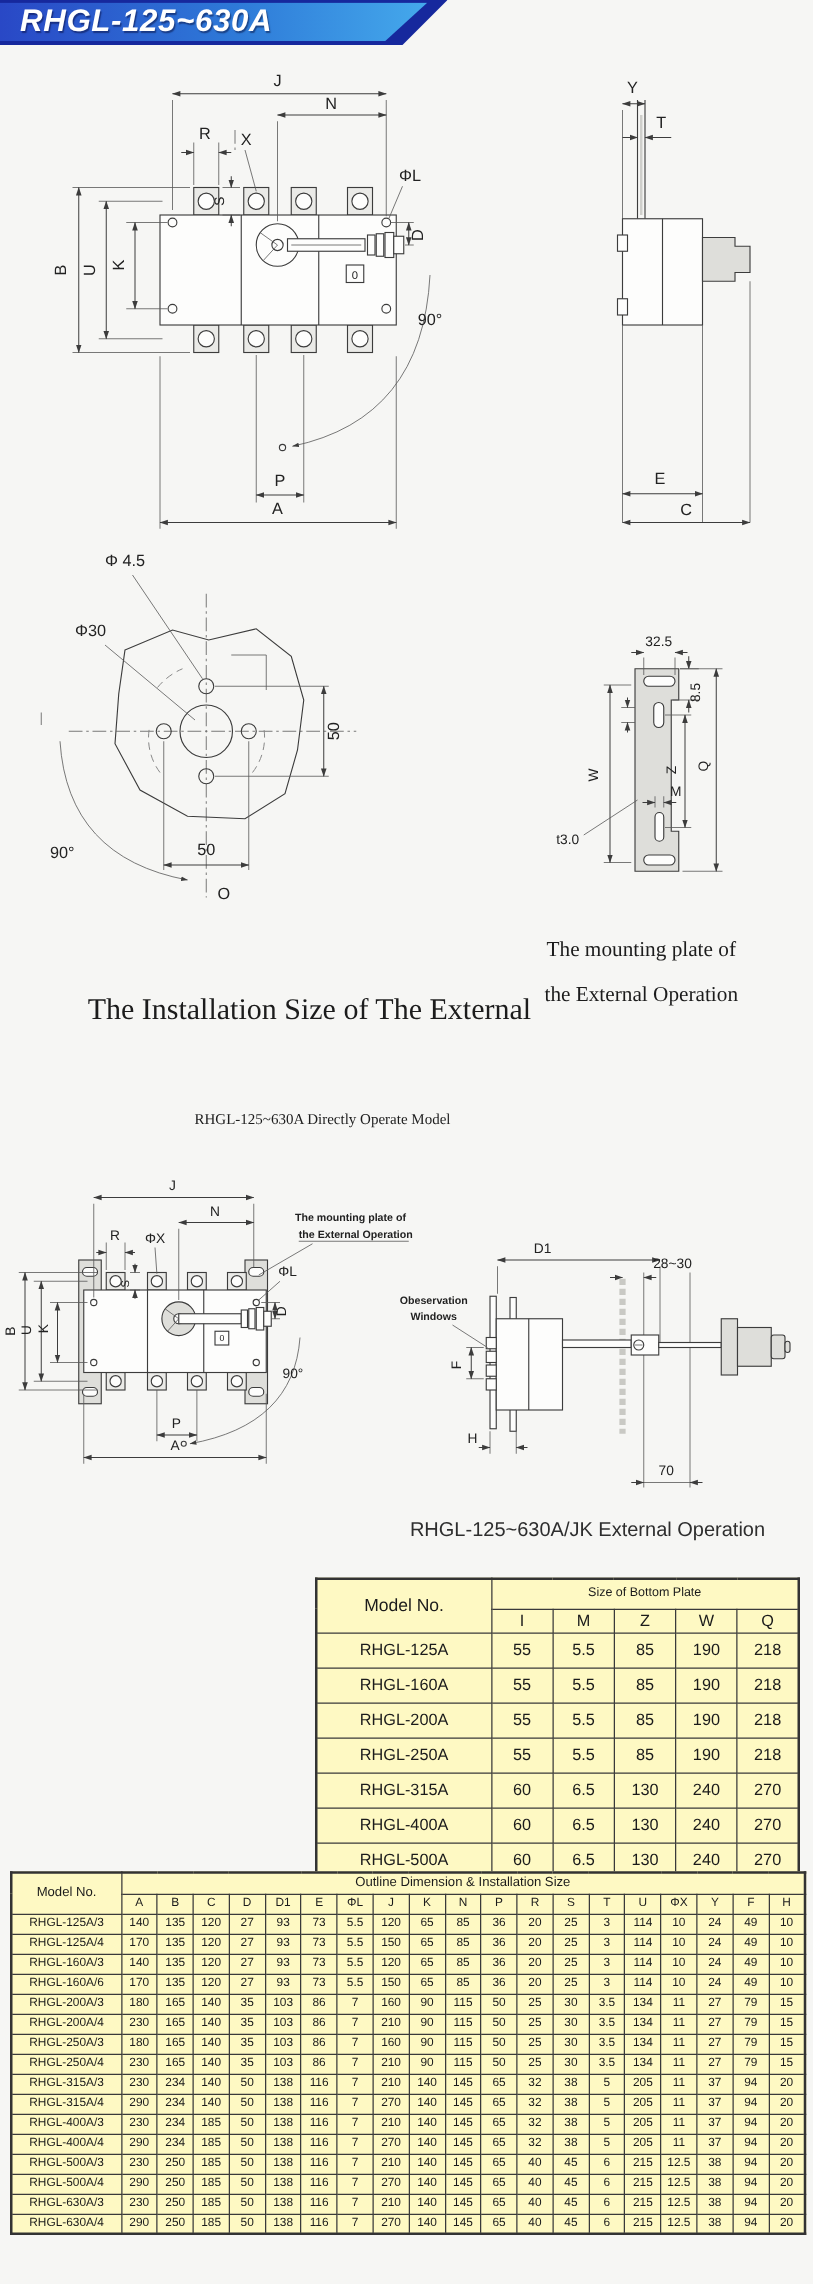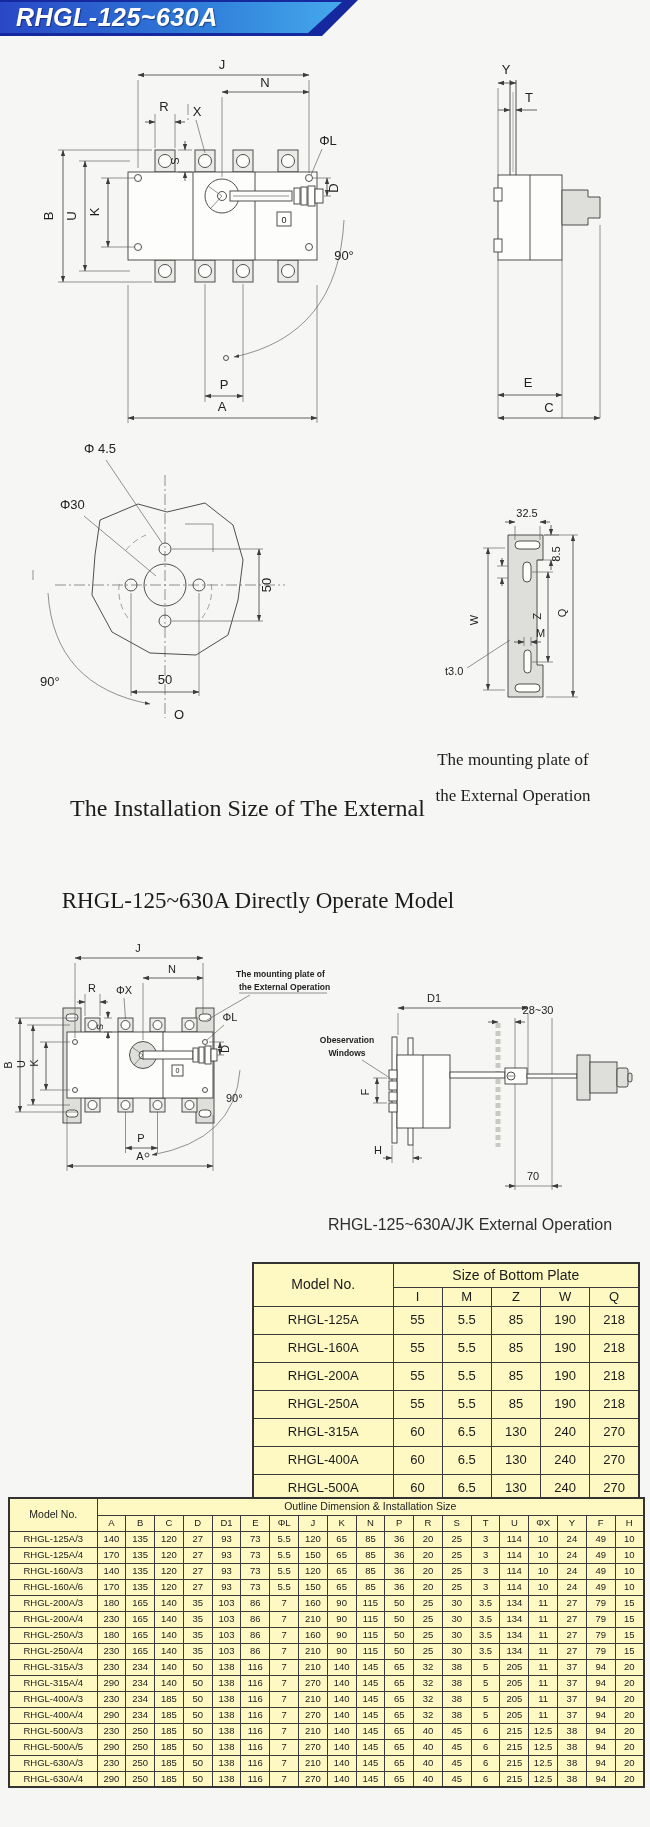--- a/index.html
+++ b/index.html
@@ -22,28 +22,28 @@
   .wall {stroke:#c9c9c4; stroke-width:5; fill:none; stroke-dasharray:5 3}
   .pad {fill:#eaeae7; stroke:#3c3c3c; stroke-width:.9}
   .wh {fill:#fdfdfc; stroke:#3c3c3c; stroke-width:.9}
   .gr {fill:#dededa; stroke:#3c3c3c; stroke-width:.9}
   .t13 {font-size:13px} .t11 {font-size:11px} .t9 {font-size:9px}
   .t8 {font-size:8.5px; font-weight:bold} .t7 {font-size:7px}
   .mid {text-anchor:middle}
   .caption {position:absolute; font-family:"Liberation Serif",serif; color:#1c1c1c; text-align:center}
   #cap-mounting {left:382px; top:742px; width:262px; font-size:17px; line-height:36px}
   #cap-install {left:45px; top:784px; width:405px; font-size:24px; line-height:49px}
-  #cap-direct {left:0; top:888px; width:516px; font-size:23px}
+  #cap-direct {left:0; top:888px; width:516px; font-size:12px}
   #cap-external {left:245px; top:1216px; width:450px; font-family:"Liberation Sans",sans-serif; font-size:16px; color:#2e2e2e; text-align:center}
   .dtable {position:absolute; border-collapse:collapse; table-layout:fixed; background:#fef9c3; border:2px solid #333}
   .dtable th,.dtable td {border:1px solid #3a3a3a; text-align:center; font-weight:normal; padding:0; line-height:1.05}
   #bp-table {left:252px; top:1262px; width:388px}
   #bp-table th,#bp-table td {font-size:13px}
   #bp-table .model-head {width:140px; font-size:14px}
-  #bp-table .group-cell {height:24px; font-size:14px}
+  #bp-table .group-cell {height:24px; font-size:10px}
   #bp-table .col-row th {height:19px}
   #bp-table tbody tr {height:28px}
   #ot-table {left:8px; top:1497px; width:637px}
   #ot-table th,#ot-table td {font-size:9.5px}
   #ot-table .model-head {width:88px; font-size:10.5px}
   #ot-table .group-cell {height:17px; font-size:10.5px}
   #ot-table .col-row th {height:16px}
   #ot-table tbody tr {height:16px}
 </style>
 </head>
@@ -757,21 +757,21 @@
         <td>40</td>
         <td>45</td>
         <td>6</td>
         <td>215</td>
         <td>12.5</td>
         <td>38</td>
         <td>94</td>
         <td>20</td>
       </tr>
       <tr>
-        <td>RHGL-500A/5</td>
+        <td>RHGL-500A/4</td>
         <td>290</td>
         <td>250</td>
         <td>185</td>
         <td>50</td>
         <td>138</td>
         <td>116</td>
         <td>7</td>
         <td>270</td>
         <td>140</td>
         <td>145</td>

